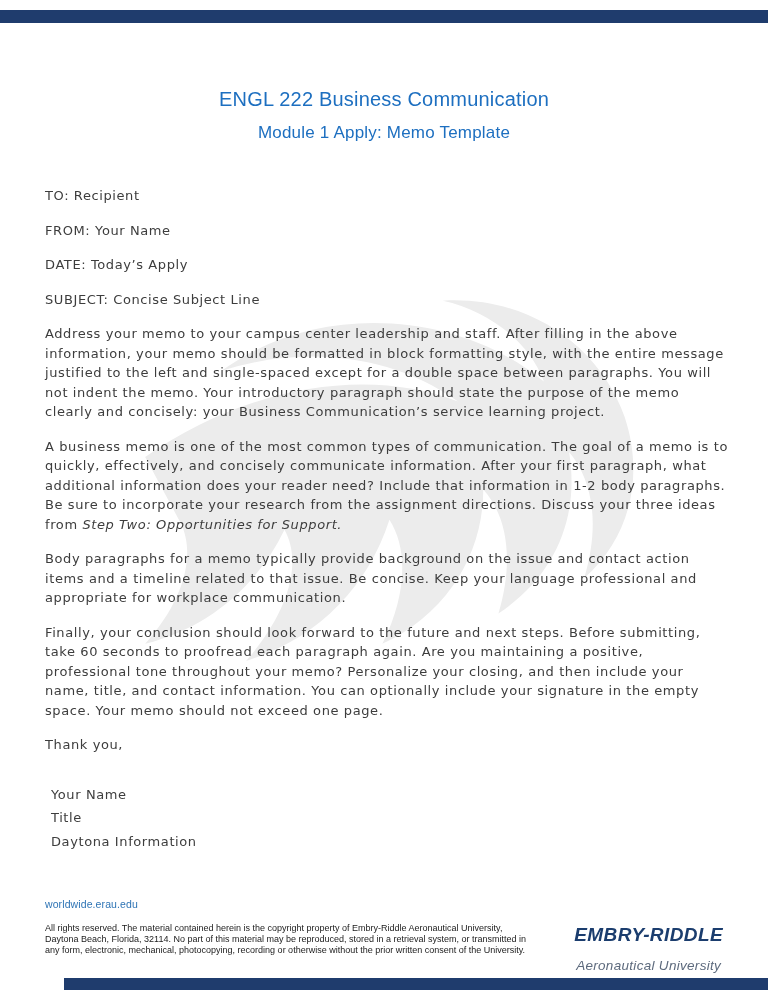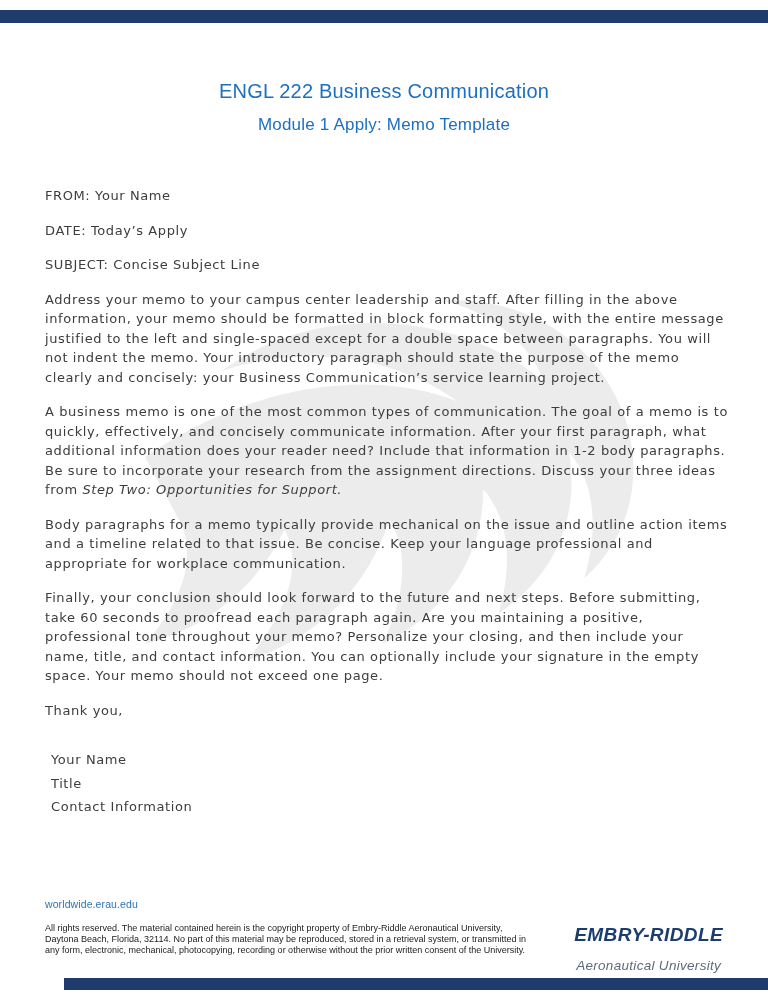--- a/index.html
+++ b/index.html
@@ -16,21 +16,21 @@
   }
   .bottom-bar{
     position:absolute;bottom:4px;left:64px;right:0;height:12px;
     background:#1f3c6d;
   }
   .doc-header{
     position:absolute;top:76px;left:0;right:0;
     text-align:center;color:#1d6fc0;
   }
   .doc-title{
-    font-size:20px;font-weight:400;margin:4px 0 10px 0;
+    font-size:20px;font-weight:400;margin:12px 0 10px 0;
     letter-spacing:0.2px;
   }
   .doc-subtitle{
     font-size:17px;font-weight:400;margin:12px;
     letter-spacing:0.2px;
   }
   .watermark{
     position:absolute;top:265px;left:125px;width:545px;height:475px;
     z-index:0;pointer-events:none;
   }
@@ -81,37 +81,38 @@
   <h2 class="doc-subtitle">Module 1 Apply: Memo Template</h2>
 </div>
 
 <svg class="watermark" viewBox="0 0 540 470" aria-hidden="true">
   <g fill="#ececec">
     <path d="M20 190 C120 120, 240 100, 330 135 C260 85, 170 80, 95 105 C190 35, 330 45, 415 115 C400 75, 360 45, 315 35 C400 30, 470 80, 495 150 C515 210, 500 270, 455 310 C470 260, 465 215, 440 185 C450 245, 430 305, 370 345 C385 295, 380 250, 355 222 C355 285, 320 345, 255 375 C280 325, 280 280, 262 252 C240 320, 190 370, 120 392 C165 340, 175 292, 158 262 C130 320, 80 360, 20 375 C60 330, 70 285, 55 255 Z"></path>
   </g>
 </svg>
 
 <div class="content">
+  <p>TO: Recipient</p>
   <p>FROM: Your Name</p>
   <p>DATE: Today’s Apply</p>
   <p>SUBJECT: Concise Subject Line</p>
 
   <p>Address your memo to your campus center leadership and staff. After filling in the above information, your memo should be formatted in block formatting style, with the entire message justified to the left and single-spaced except for a double space between paragraphs. You will not indent the memo. Your introductory paragraph should state the purpose of the memo clearly and concisely: your Business Communication’s service learning project.</p>
 
   <p><span>A business memo is one of the most common types of communication. The goal of a memo is to quickly, effectively, and concisely communicate information. After your first paragraph, what additional information does your reader need? Include that information in 1-2 body paragraphs. Be sure to incorporate your research from the assignment directions. Discuss your three ideas from </span><em>Step Two: Opportunities for Support.</em></p>
 
-  <p>Body paragraphs for a memo typically provide mechanical on the issue and outline action items and a timeline related to that issue. Be concise. Keep your language professional and appropriate for workplace communication.</p>
+  <p>Body paragraphs for a memo typically provide background on the issue and contact action items and a timeline related to that issue. Be concise. Keep your language professional and appropriate for workplace communication.</p>
 
   <p>Finally, your conclusion should look forward to the future and next steps. Before submitting, take 60 seconds to proofread each paragraph again. Are you maintaining a positive, professional tone throughout your memo? Personalize your closing, and then include your name, title, and contact information. You can optionally include your signature in the empty space. Your memo should not exceed one page.</p>
 
   <p>Thank you,</p>
 
   <p class="sig sig-first">Your Name</p>
   <p class="sig">Title</p>
-  <p class="sig">Contact Information</p>
+  <p class="sig">Daytona Information</p>
 </div>
 
 <div class="footer">
   <a href="#" class="footer-link">worldwide.erau.edu</a>
   <div class="footer-row">
     <div class="footer-copyright">All rights reserved. The material contained herein is the copyright property of Embry-Riddle Aeronautical University, Daytona Beach, Florida, 32114. No part of this material may be reproduced, stored in a retrieval system, or transmitted in any form, electronic, mechanical, photocopying, recording or otherwise without the prior written consent of the University.</div>
     <div class="footer-logo">
       <div class="logo-primary">EMBRY-RIDDLE</div>
       <div class="logo-secondary">Aeronautical University</div>
     </div>

